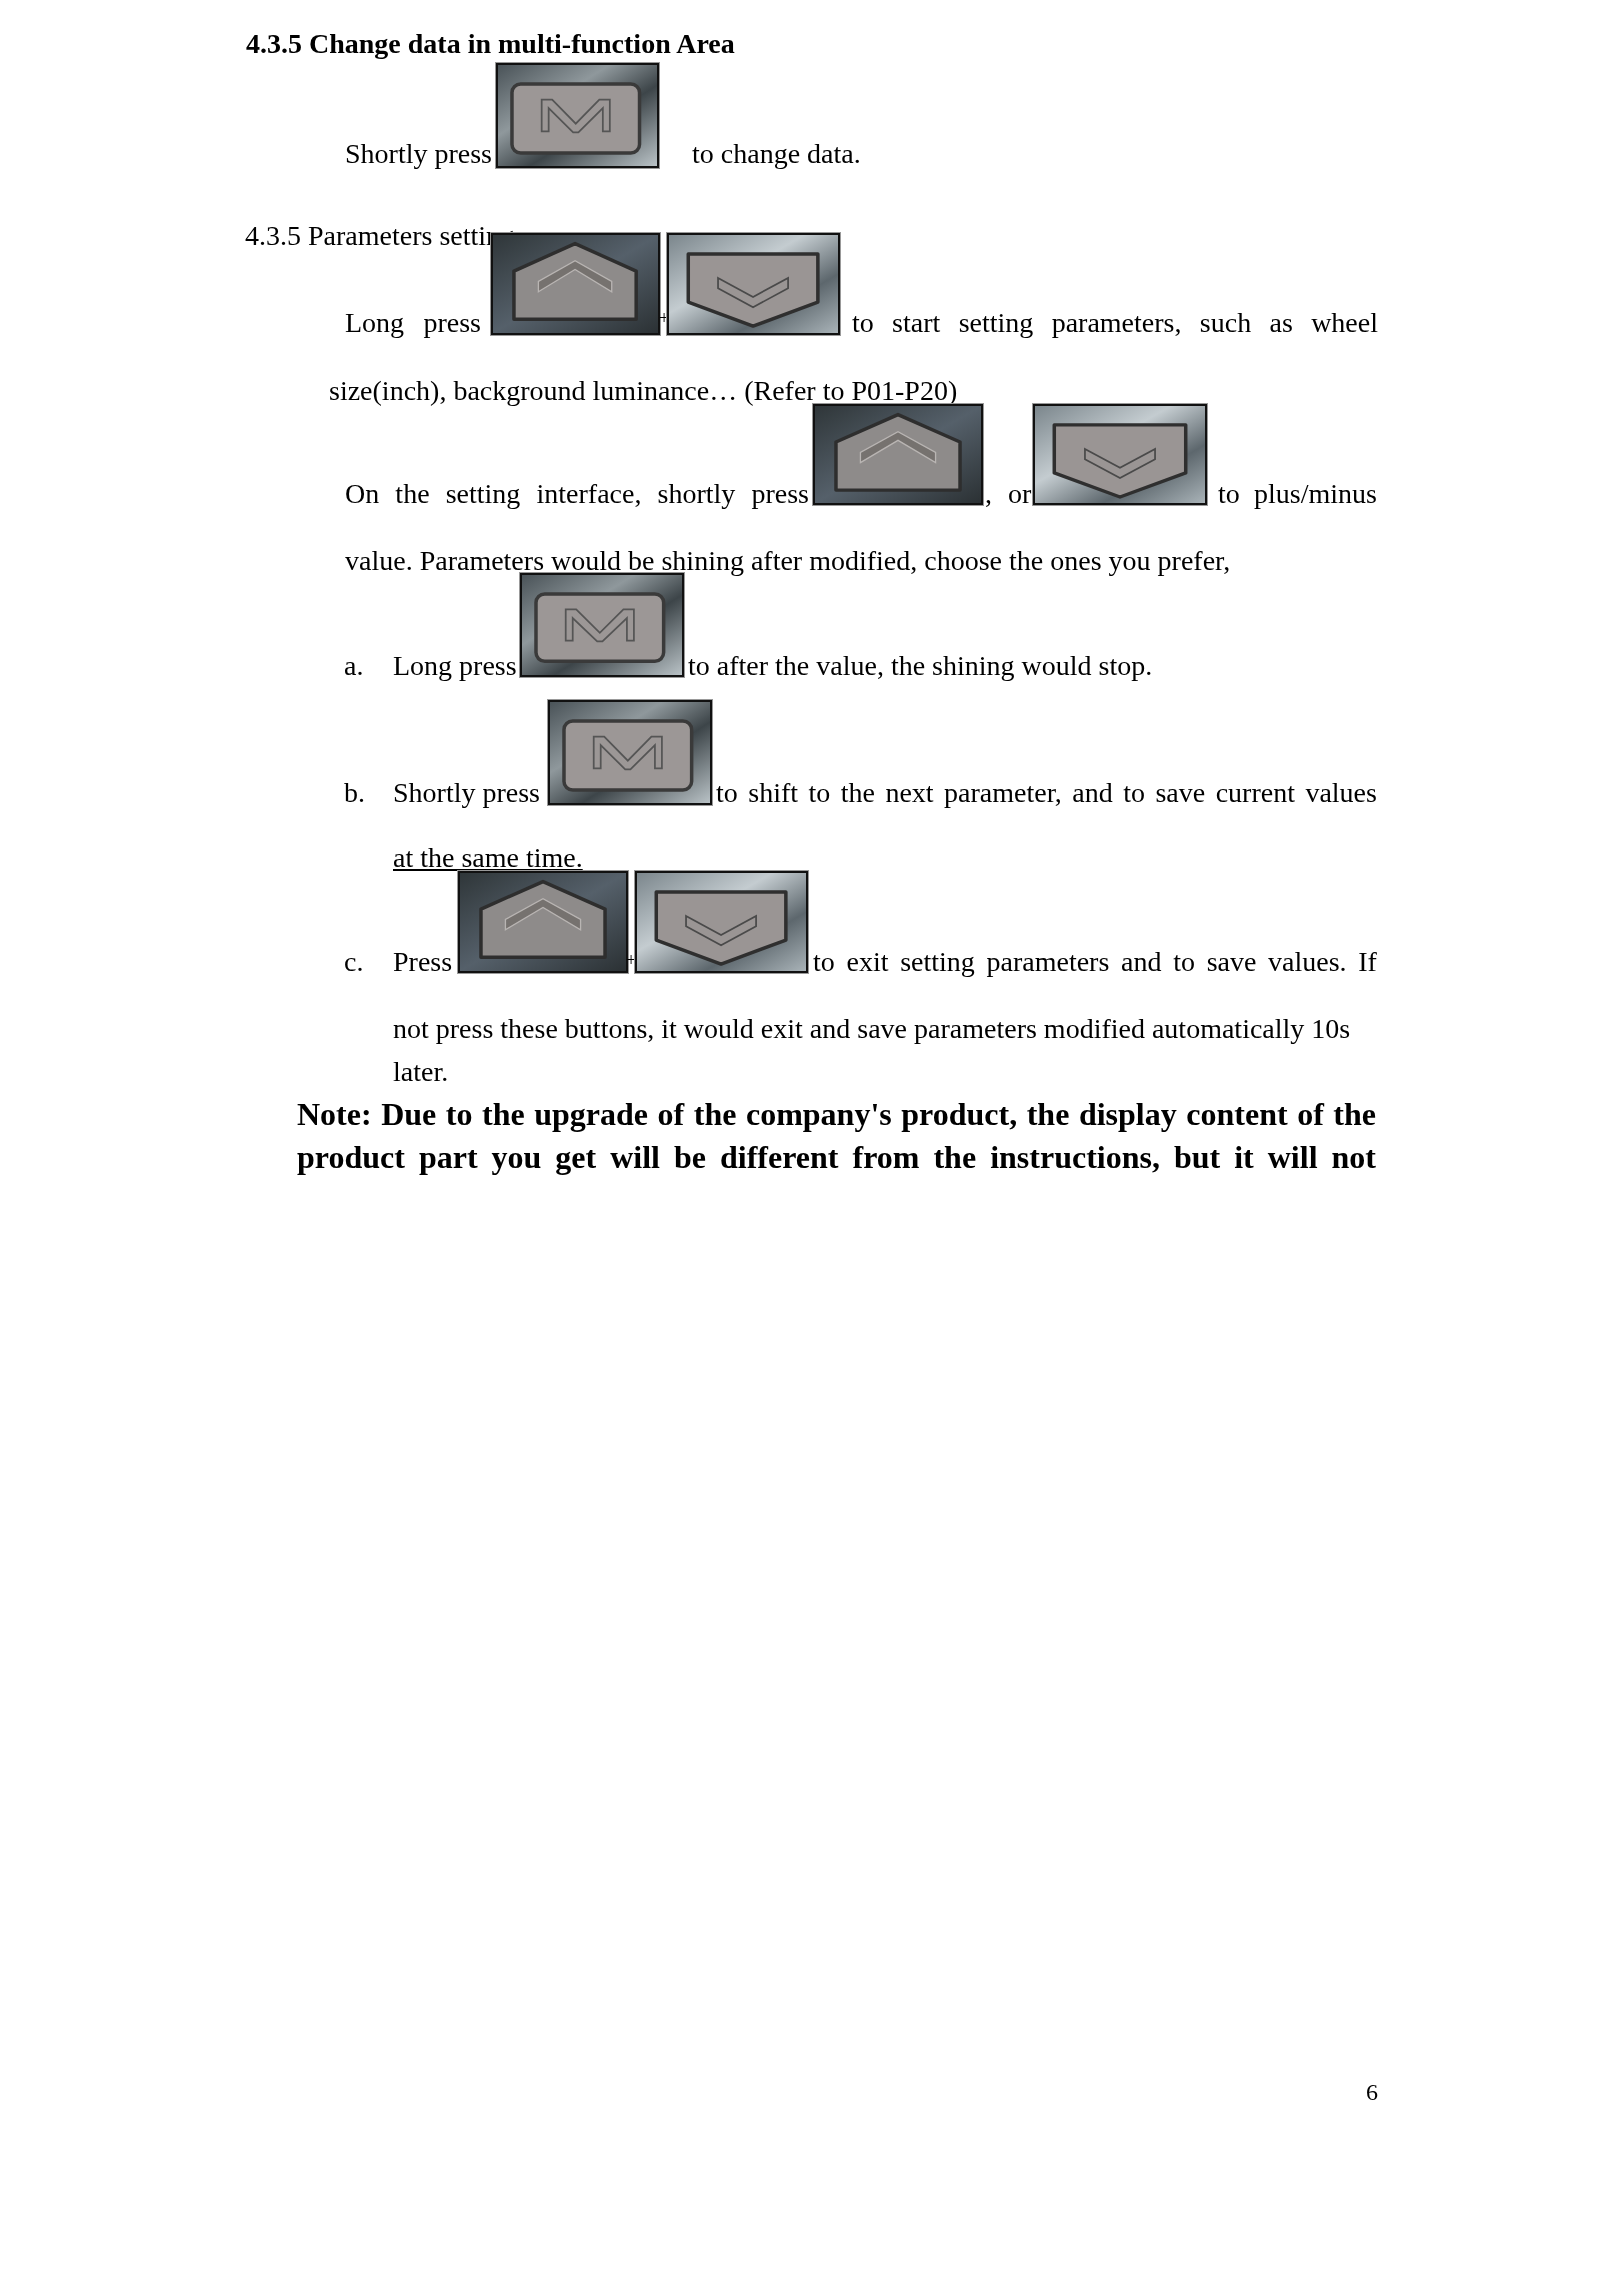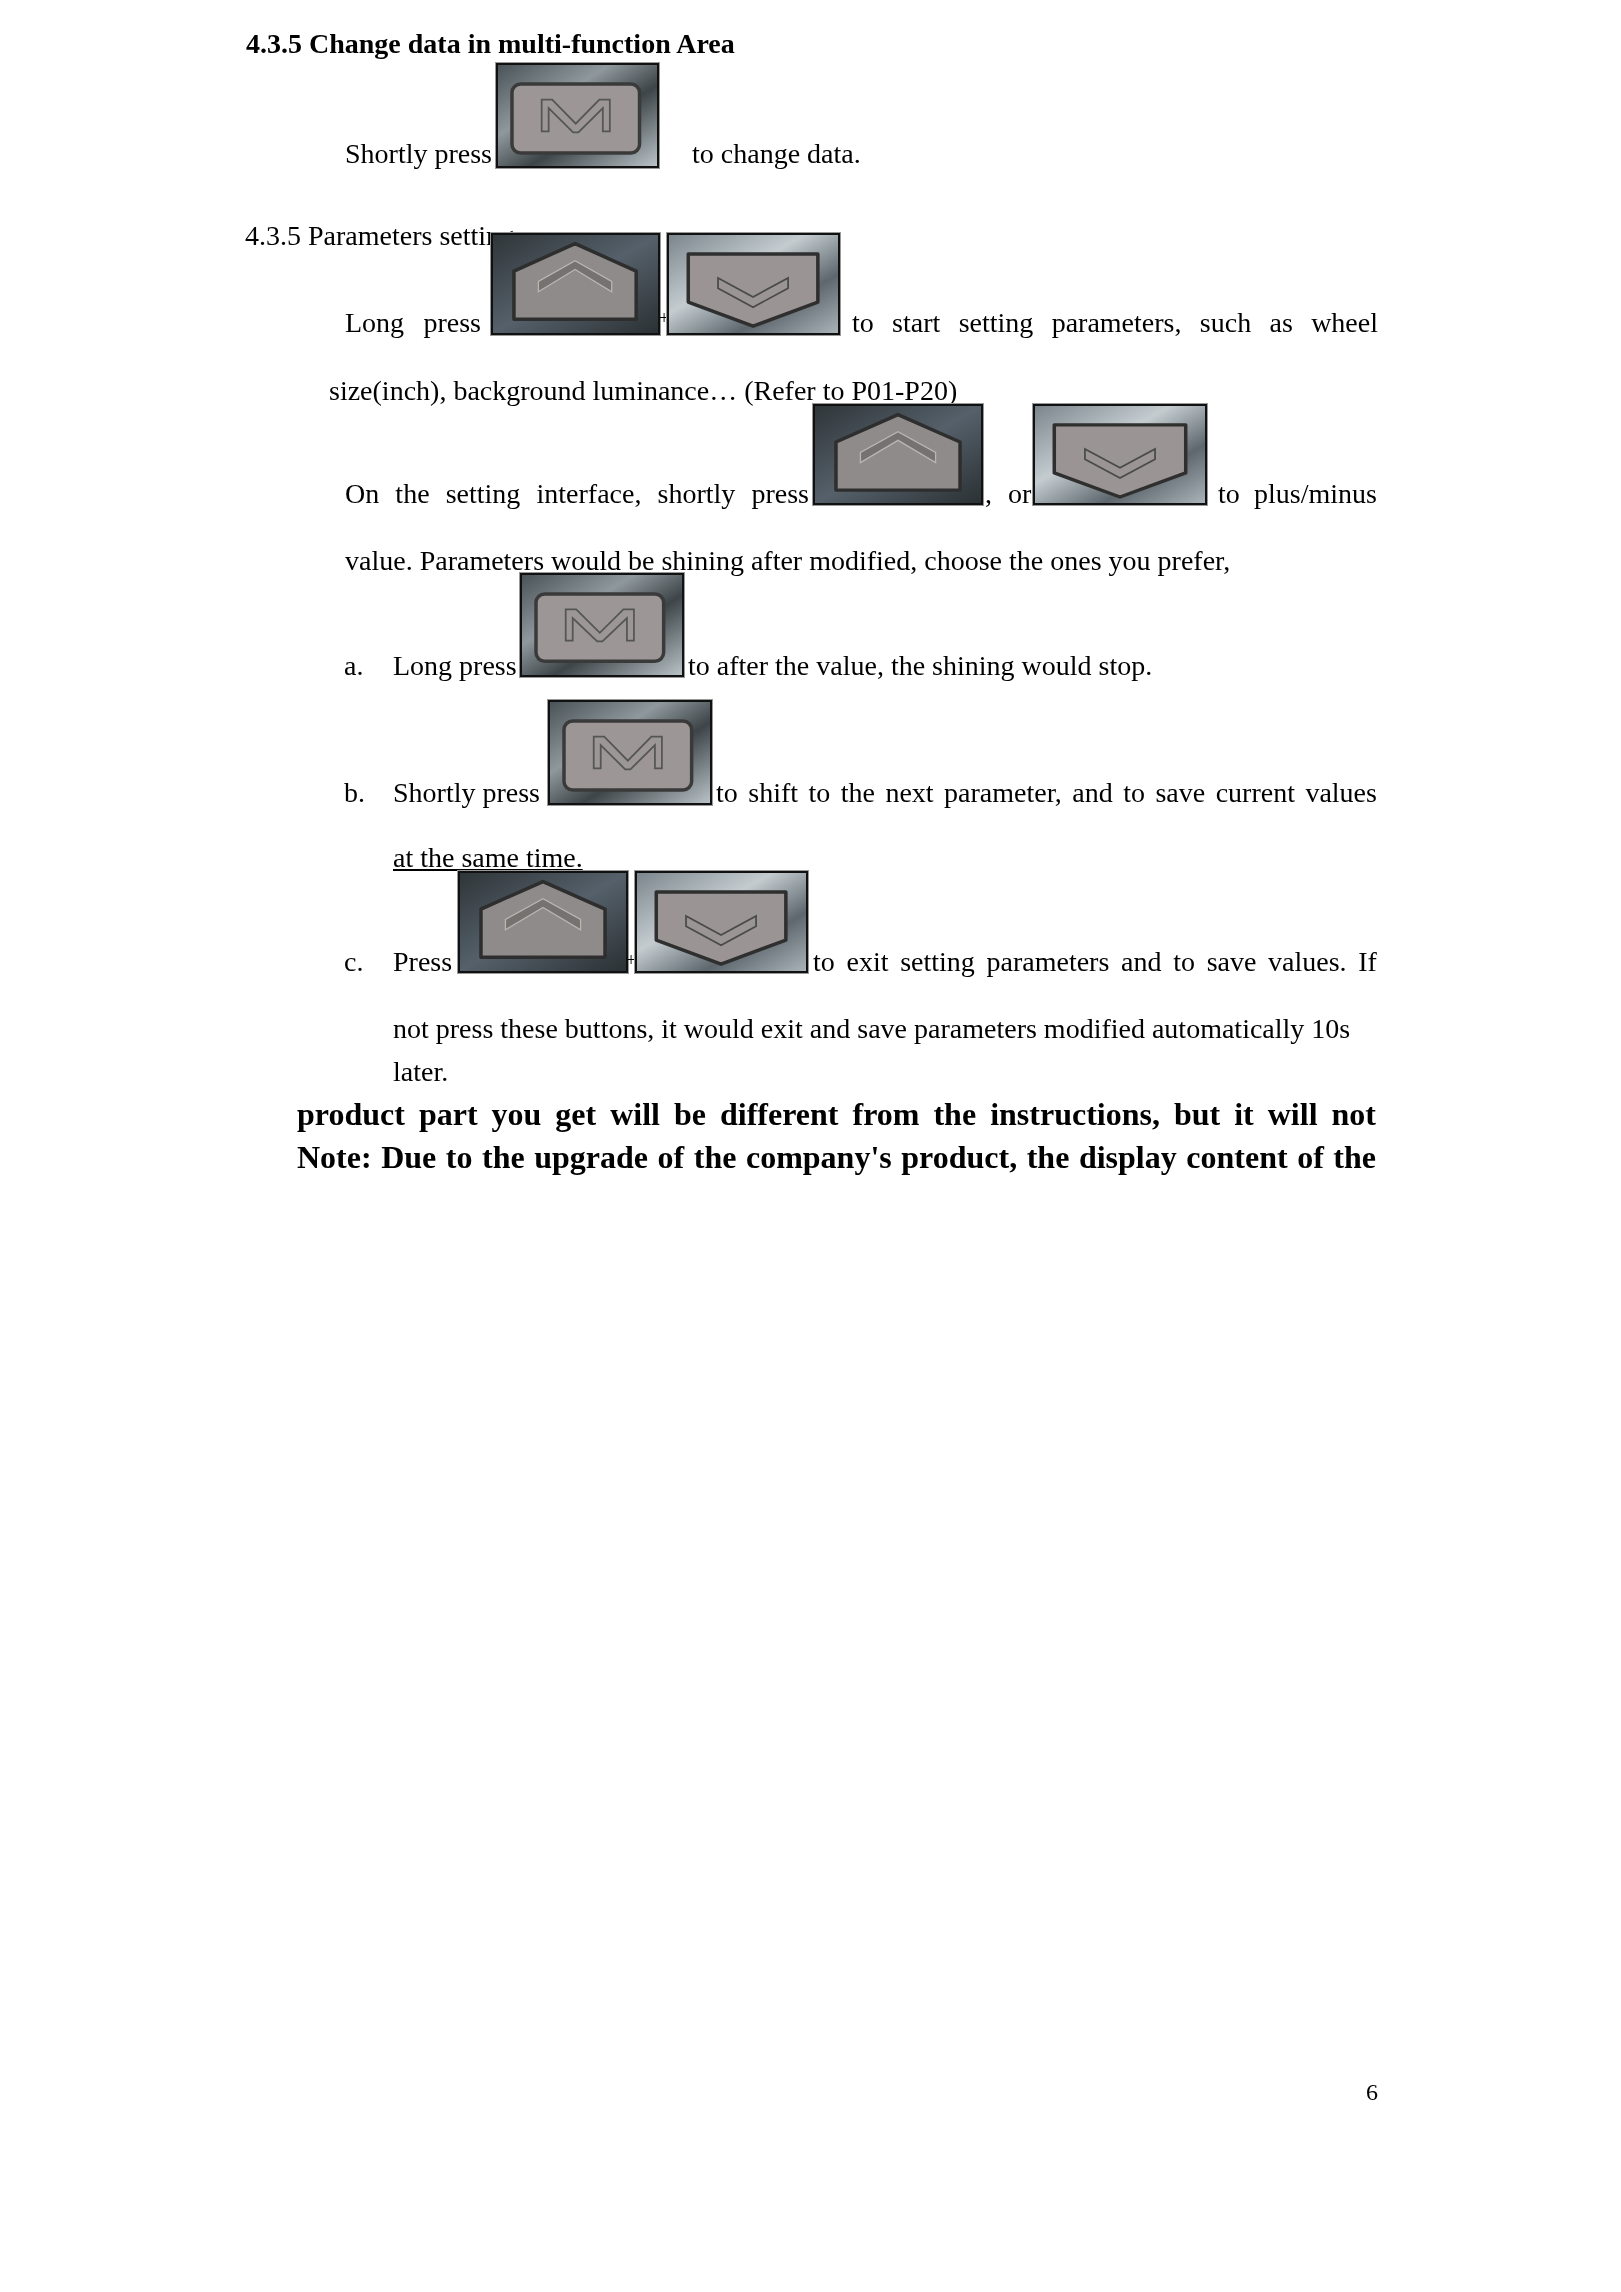--- a/index.html
+++ b/index.html
@@ -180,18 +180,18 @@
   <span>and</span>
   <span>to</span>
   <span>save</span>
   <span>values.</span>
   <span>If</span>
 </div>
 <div class="t" style="left:393px; top:1015px;">not press these buttons, it would exit and save parameters modified automatically 10s</div>
 <div class="t" style="left:393px; top:1058px;">later.</div>
 
 <div class="note" style="top:1093px;">
+  <span class="ln">Note: Due to the upgrade of the company's product, the display content of the</span>
   <span class="ln">product part you get will be different from the instructions, but it will not</span>
-  <span class="ln">Note: Due to the upgrade of the company's product, the display content of the</span>
 </div>
 
 <div class="pg" style="left:1366px; top:2080px;">6</div>
 
 
 </body></html>

